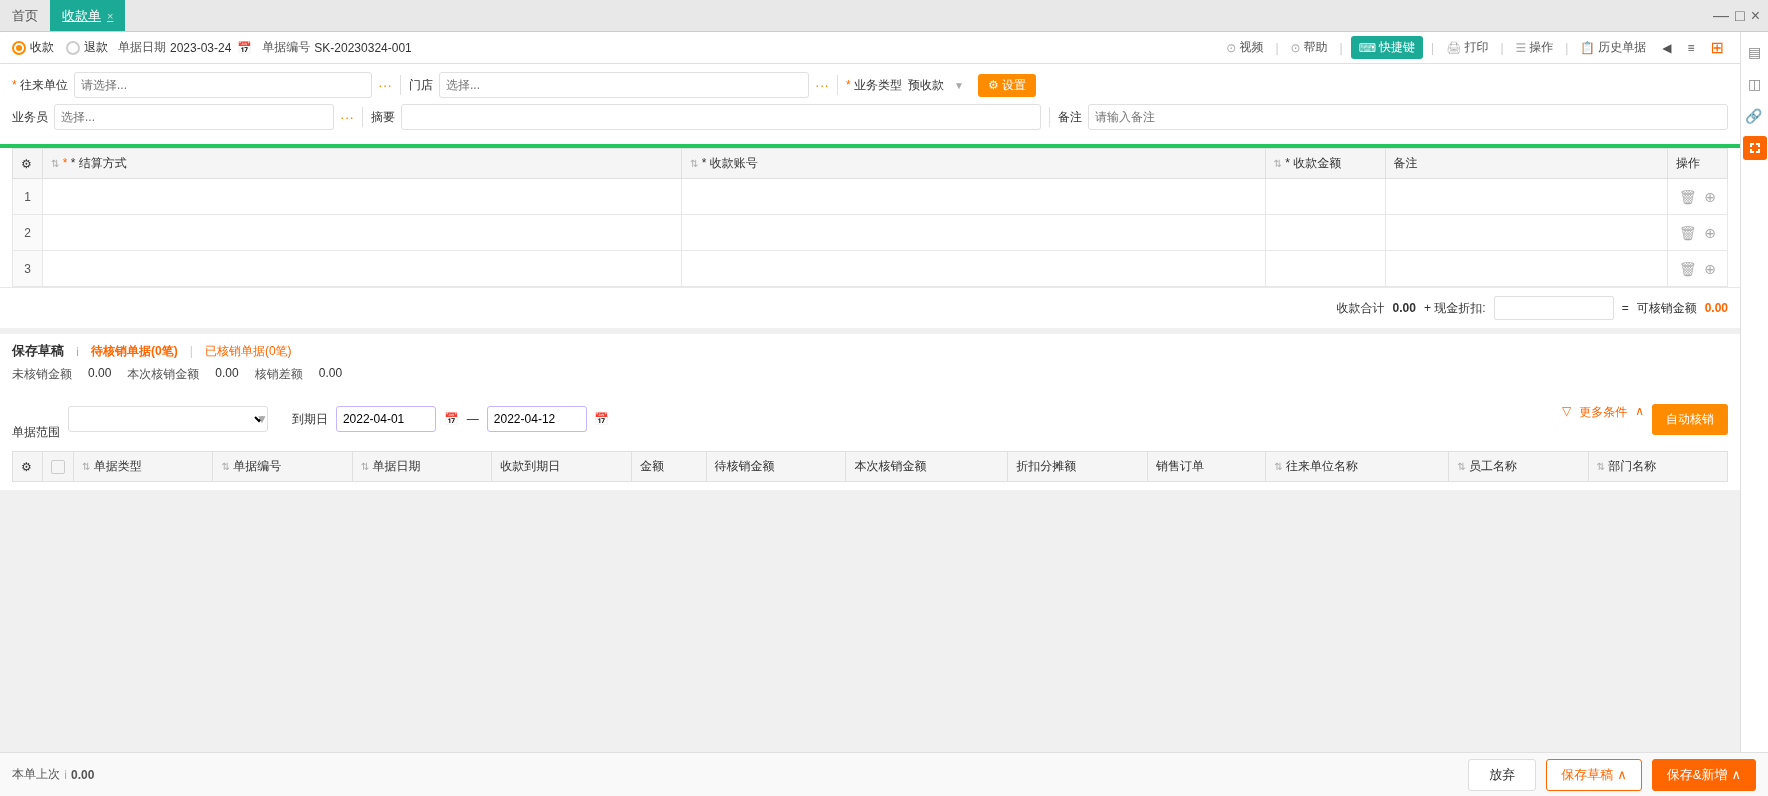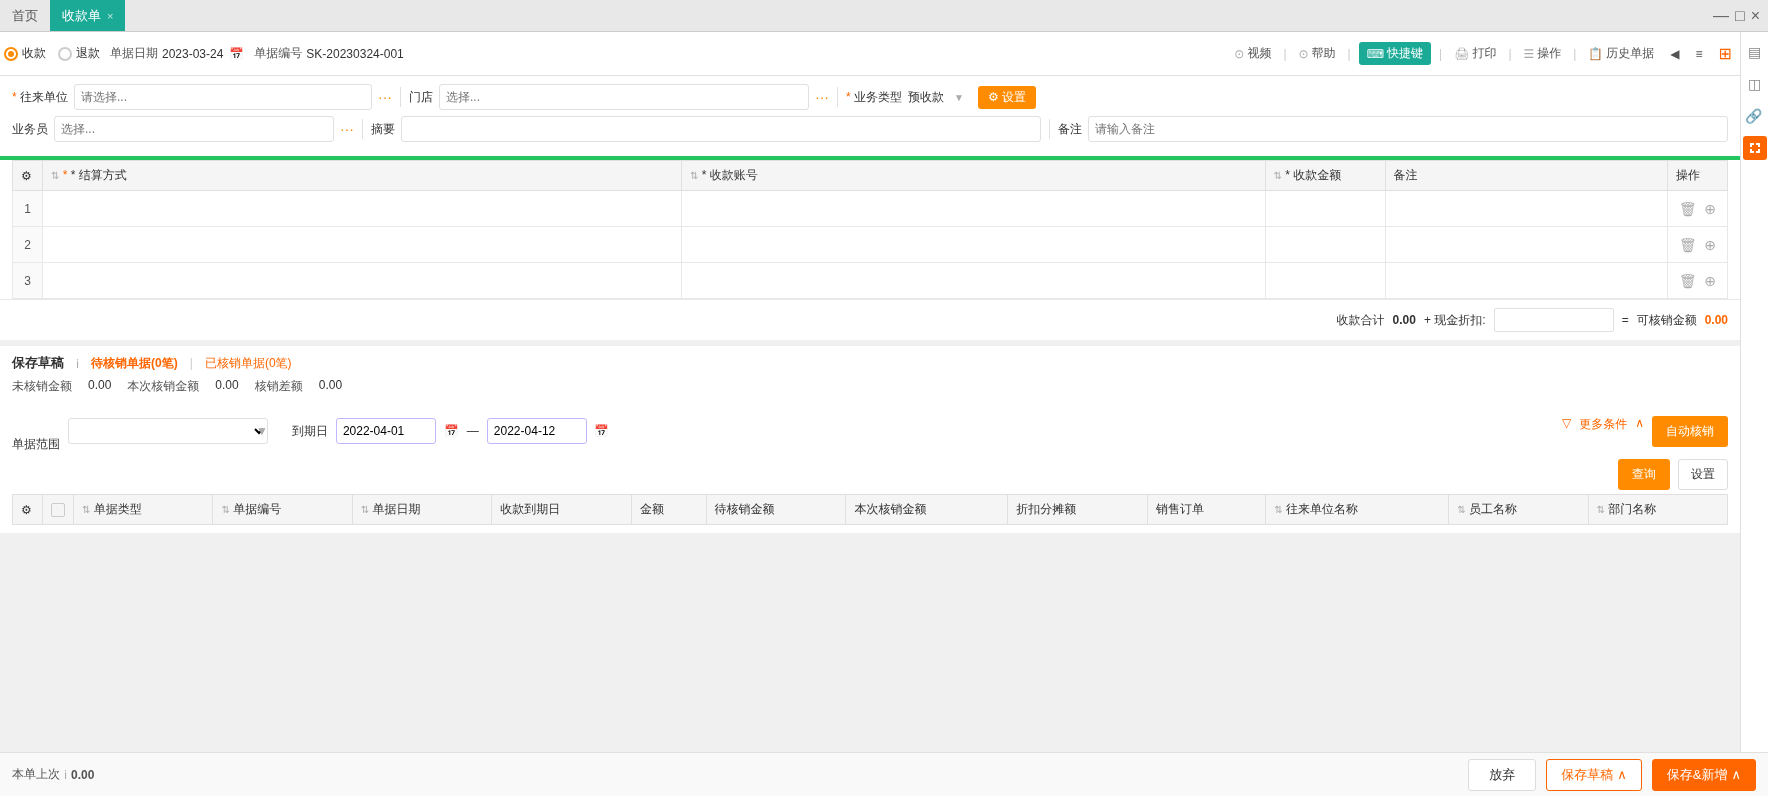--- a/index.html
+++ b/index.html
@@ -6,28 +6,28 @@
     body { font-family: 'Microsoft YaHei', Arial, sans-serif; font-size: 12px; background: #f0f0f0; color: #333; height: 796px; overflow: hidden; }
 
     
     .tab-bar {
       display: flex; align-items: center; background: #e8e8e8; height: 32px; border-bottom: 1px solid #ccc;
     }
     .tab-item {
       display: flex; align-items: center; padding: 0 12px; height: 100%; cursor: pointer; font-size: 13px; color: #555;
     }
     .tab-item.home { background: #e8e8e8; }
-    .tab-item.active { background: #1aaa96; color: #fff; }
+    .tab-item.active { background: #1aaa96; color: #fff; text-decoration: underline; }
     .tab-item .close-btn { margin-left: 6px; font-size: 11px; cursor: pointer; opacity: 0.7; }
     .tab-bar-right { margin-left: auto; display: flex; align-items: center; gap: 6px; padding-right: 8px; }
     .tab-bar-right span { cursor: pointer; font-size: 16px; color: #666; }
 
     
     .toolbar {
-      background: #fff; border-bottom: 1px solid #e0e0e0; padding: 6px 4px; display: flex; align-items: center; gap: 10px; height: 44px; justify-content: space-between;
+      background: #fff; border-bottom: 1px solid #e0e0e0; padding: 6px 12px; display: flex; align-items: center; gap: 10px; height: 32px; justify-content: space-between;
     }
     .radio-group { display: flex; gap: 12px; align-items: center; }
     .radio-item { display: flex; align-items: center; gap: 4px; cursor: pointer; }
     .radio-dot { width: 14px; height: 14px; border-radius: 50%; border: 2px solid #ccc; display: flex; align-items: center; justify-content: center; }
     .radio-dot.active { border-color: #ff8c00; }
     .radio-dot.active::after { content: ''; width: 6px; height: 6px; border-radius: 50%; background: #ff8c00; }
     .toolbar-field { display: flex; align-items: center; gap: 4px; color: #555; }
     .toolbar-field .label { font-size: 12px; color: #555; }
     .toolbar-field .value { font-size: 12px; color: #333; font-weight: 500; }
     .toolbar-right { margin-left: auto; display: flex; align-items: center; gap: 8px; }
@@ -333,24 +333,20 @@
       <span style="color:#333;">—</span>
       <input class="date-input" type="text" value="2022-04-12" style="">
       <span class="calendar-icon">📅</span>
       <div class="verify-filter-right">
         <span class="filter-icon">▽</span>
         <span style="color:#f60; cursor:pointer;">更多条件</span>
         <span style="color:#f60;">∧</span>
         <button class="btn-primary">自动核销</button>
       </div>
     </div>
-    <div style="display:flex; justify-content:flex-end; gap:8px; margin-bottom:4px;">
-      <button class="btn-primary">查询</button>
-      <button class="btn-default">设置</button>
-    </div>
 
     <table class="bottom-table">
       <thead>
         <tr>
           <th style="width:30px;"><span>⚙</span></th>
           <th style="width:30px;">
             <div class="checkbox-cell">
                 <div class="checkbox"></div>
               </div>
           </th>

